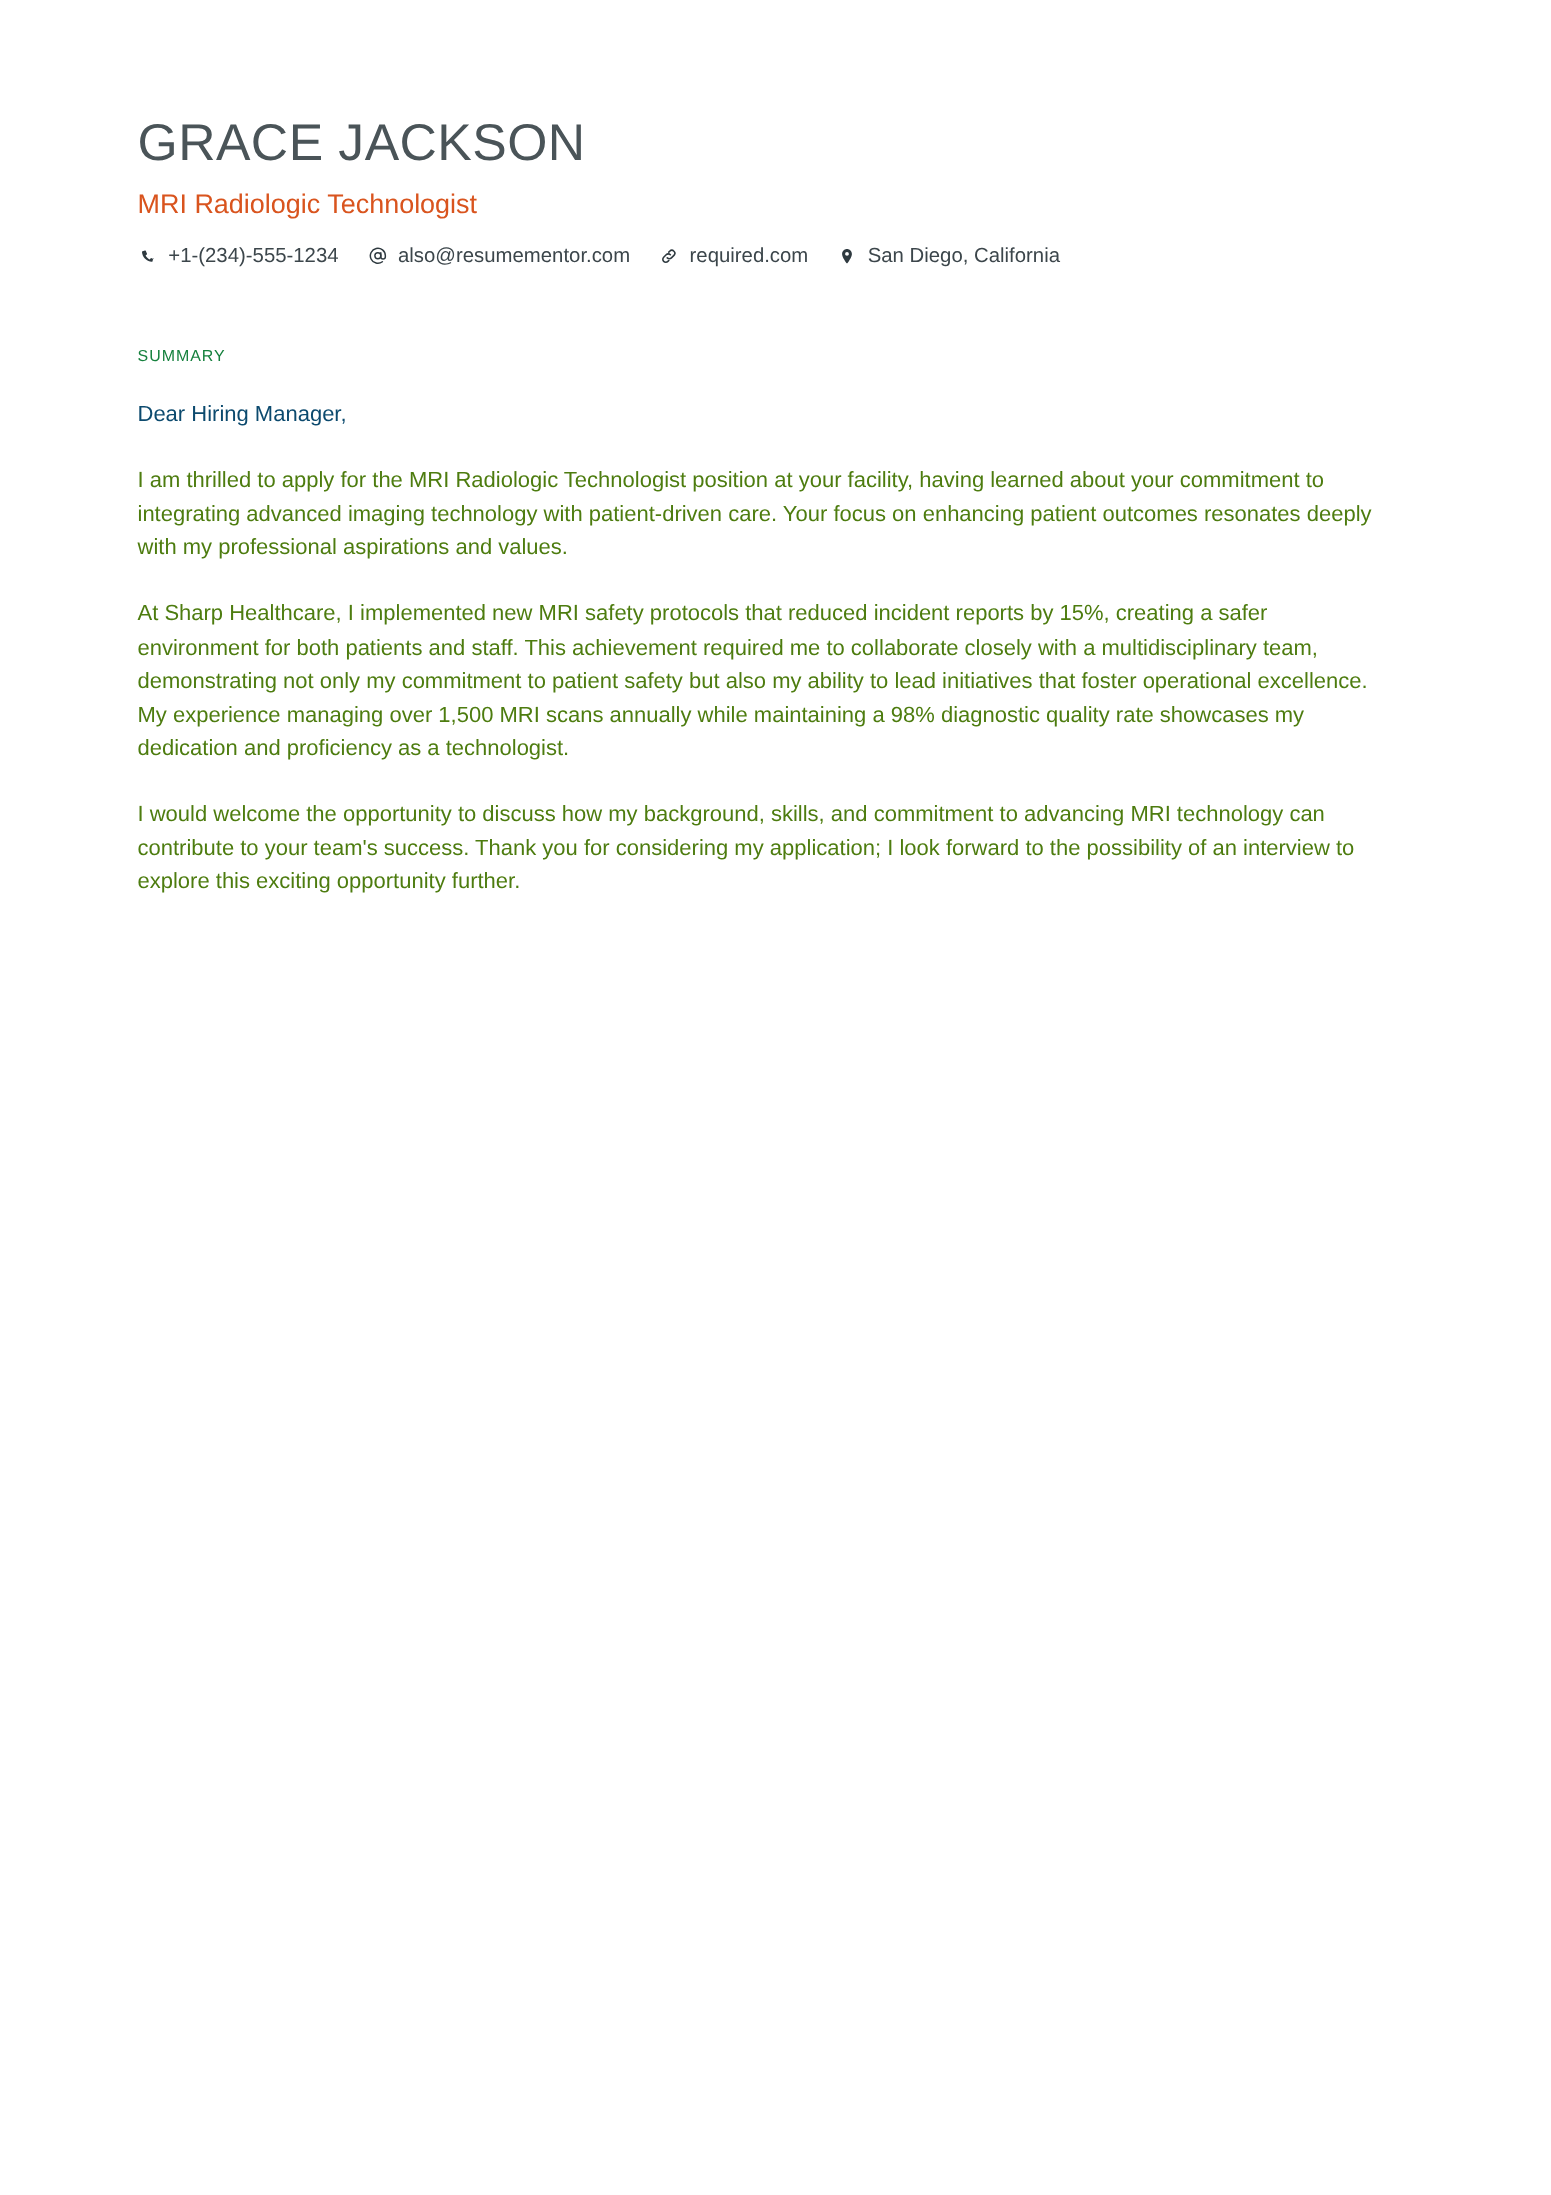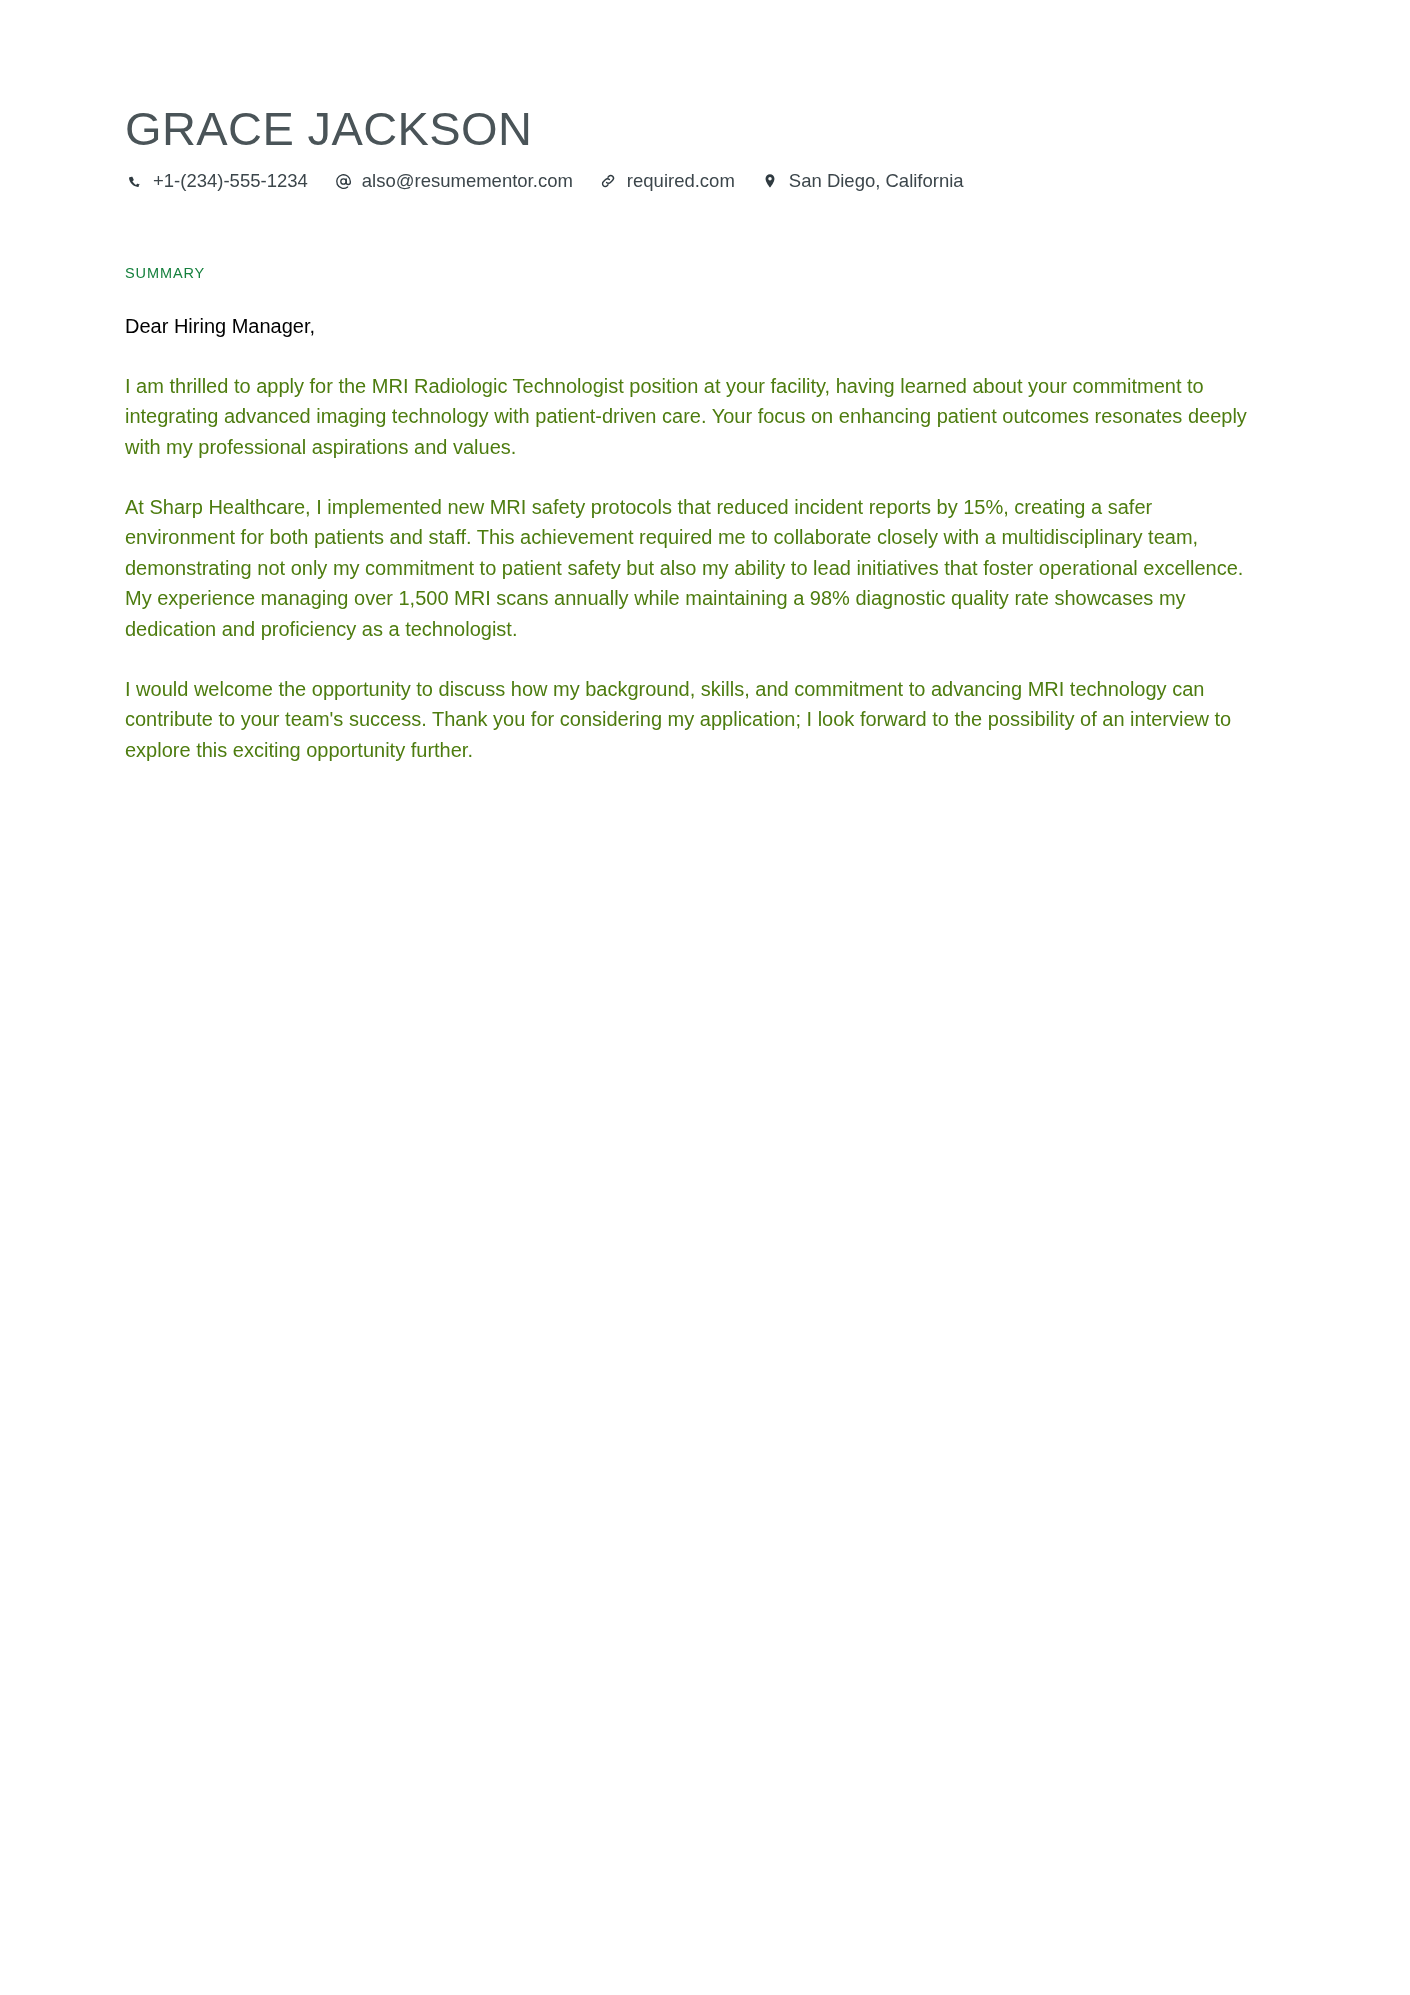--- a/index.html
+++ b/index.html
@@ -87,21 +87,21 @@
     font-size: 14.5px;
     letter-spacing: 0.9px;
     color: #15803d;
     text-transform: uppercase;
     margin: 0 0 31px 0;
     font-weight: 400;
   }
 
   .salutation {
     font-size: 20px;
-    color: #000000;
+    color: #0c4a6e;
     margin: 0 0 30px 0;
     line-height: 1.45;
   }
   .body-paragraph {
     font-size: 20px;
     color: #4d7c0f;
     line-height: 1.52;
     margin: 4px 0 30px 0;
     max-width: 1140px;
   }
@@ -160,20 +160,21 @@
 </style>
 </head>
 <body>
 
 <div class="page">
 
   <div class="content">
 
     <div class="header">
       <h1 class="name">GRACE JACKSON</h1>
+      <div class="job-title">MRI Radiologic Technologist</div>
 
       <div class="contact-row">
 
         <div class="contact-item">
           <span class="contact-icon">
             <svg width="17" height="17" viewBox="0 0 24 24" fill="currentColor" aria-hidden="true">
               <path d="M19.9 16.6l-3.3-1.5c-.4-.2-.9-.1-1.2.3l-1.2 1.5c-2.2-1.2-4-3-5.2-5.2l1.5-1.2c.4-.3.5-.8.3-1.2L9.3 6c-.2-.5-.7-.7-1.2-.6l-3 .7c-.5.1-.9.6-.8 1.1.5 6.7 5.9 12 12.5 12.5.5 0 1-.3 1.1-.8l.7-3c.1-.5-.2-1-.7-1.3z"></path>
             </svg>
           </span>
           <span class="contact-text">+1-(234)-555-1234</span>

